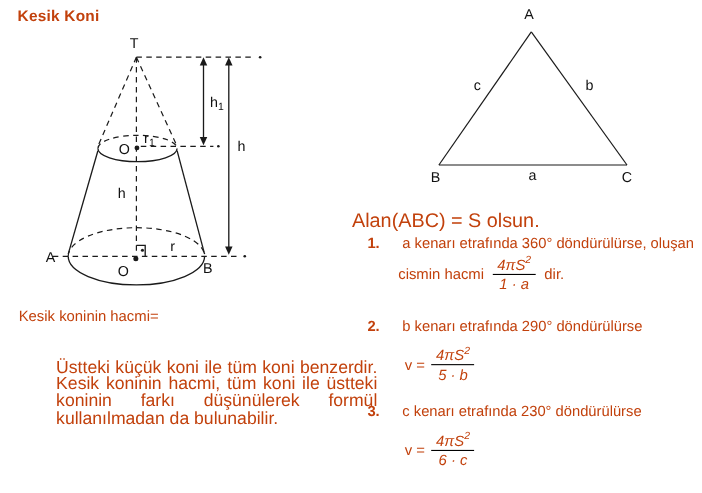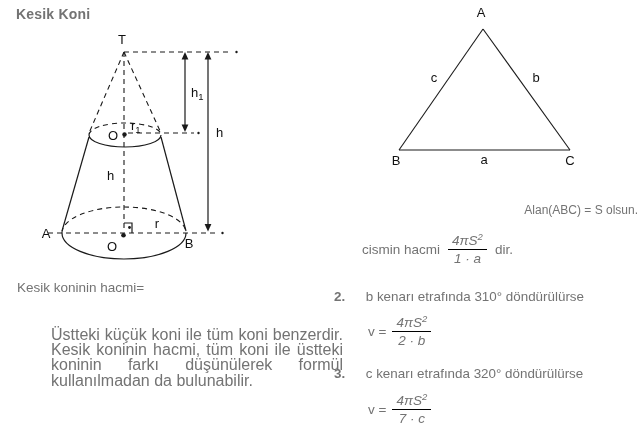--- a/index.html
+++ b/index.html
@@ -1,33 +1,33 @@
 <!DOCTYPE html>
 <html><head>
 <meta charset="utf-8">
 <style>
   html,body{margin:0;padding:0;background:#fff;}
   #root{position:relative;width:638px;height:448px;background:#fff;overflow:hidden;
-        font-family:"Liberation Sans",sans-serif;color:#737373;}
+        font-family:"Liberation Sans",sans-serif;color:#c2410c;}
   .title{position:absolute;left:16px;top:6px;font-size:14px;font-weight:bold;letter-spacing:.2px;}
   svg{position:absolute;}
   svg text{font-family:"Liberation Sans",sans-serif;font-size:13px;fill:#111;}
   .ss{font-size:9.5px;}
   
   .frac{display:inline-flex;flex-direction:column;align-items:center;line-height:1.12;
         vertical-align:middle;text-align:center;font-style:italic;}
   .fnum{padding:0 4px 1px;border-bottom:1.3px solid #000;white-space:nowrap;}
   .fden{padding-top:1px;white-space:nowrap;}
   sup{font-size:9.5px;vertical-align:super;line-height:0;}
   sub{font-size:9.5px;vertical-align:sub;line-height:0;}
   .formula-row{position:absolute;left:17px;top:280px;display:flex;align-items:center;
         gap:3px;font-size:13.5px;white-space:nowrap;flex-direction:column;}
   .paragraph{position:absolute;left:7px;top:327px;width:292px;font-size:16px;
         line-height:15.2px;text-align:justify;margin-left:44px;}
-  .alan{position:absolute;left:320px;top:190px;width:318px;text-align:right;font-size:12px;margin-top:13px;}
+  .alan{position:absolute;left:320px;top:190px;width:318px;text-align:left;font-size:18px;}
   .li{position:absolute;left:334px;font-size:13.4px;white-space:nowrap;}
   .li .num{display:inline-block;width:28px;font-weight:bold;}
   .fr-row{position:absolute;display:flex;align-items:center;gap:8px;font-size:13.5px;white-space:nowrap;}
 </style>
 </head>
 <body>
 
 <div id="root">
 
   <div class="title">Kesik Koni</div>
@@ -95,46 +95,50 @@
     <text x="161" y="17" text-anchor="middle">A</text>
     <text x="76" y="165" text-anchor="middle">B</text>
     <text x="250" y="165" text-anchor="middle">C</text>
     <text x="164" y="164" text-anchor="middle">a</text>
     <text x="216" y="82" text-anchor="middle">b</text>
     <text x="114" y="82" text-anchor="middle">c</text>
   </svg>
 
   <div class="alan">Alan(ABC) = S olsun.</div>
 
+  <div class="li" style="top:213px">
+    <span class="num">1.</span>
+    <span>a kenarı etrafında 360° döndürülürse, oluşan</span>
+  </div>
   <div class="fr-row" style="left:362px;top:233px">
     <span>cismin hacmi</span>
     <span class="frac">
       <span class="fnum"><span>4πS</span><sup>2</sup></span>
       <span class="fden">1 · a</span>
     </span>
     <span>dir.</span>
   </div>
 
   <div class="li" style="top:289px">
     <span class="num">2.</span>
-    <span>b kenarı etrafında 310° döndürülürse</span>
+    <span>b kenarı etrafında 290° döndürülürse</span>
   </div>
   <div class="fr-row" style="left:368px;top:315px;gap:6px">
     <span>v =</span>
     <span class="frac">
       <span class="fnum"><span>4πS</span><sup>2</sup></span>
-      <span class="fden">2 · b</span>
+      <span class="fden">5 · b</span>
     </span>
   </div>
 
   <div class="li" style="top:366px">
     <span class="num">3.</span>
-    <span>c kenarı etrafında 320° döndürülürse</span>
+    <span>c kenarı etrafında 230° döndürülürse</span>
   </div>
   <div class="fr-row" style="left:368px;top:393px;gap:6px">
     <span>v =</span>
     <span class="frac">
       <span class="fnum"><span>4πS</span><sup>2</sup></span>
-      <span class="fden">7 · c</span>
+      <span class="fden">6 · c</span>
     </span>
   </div>
 
 </div>
 
 </body></html>

